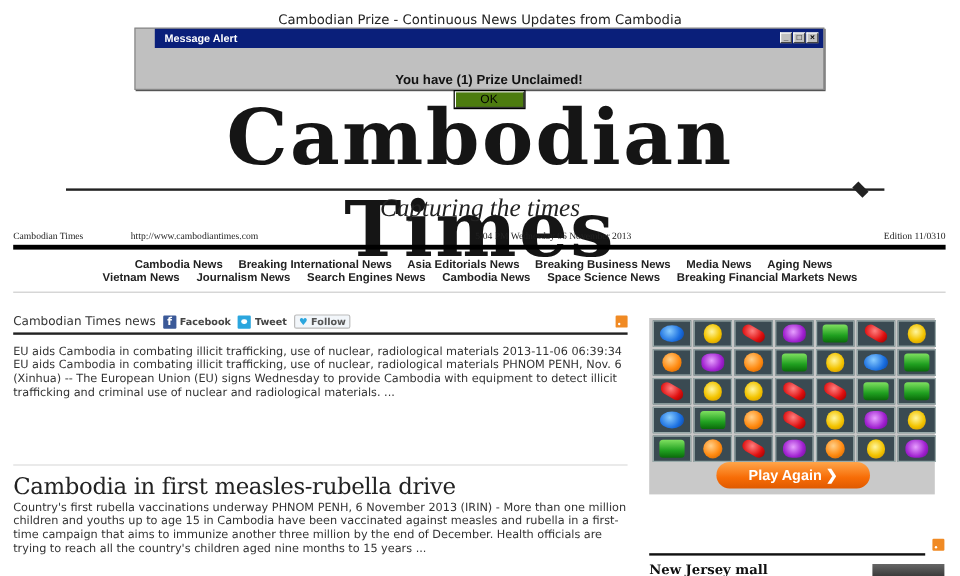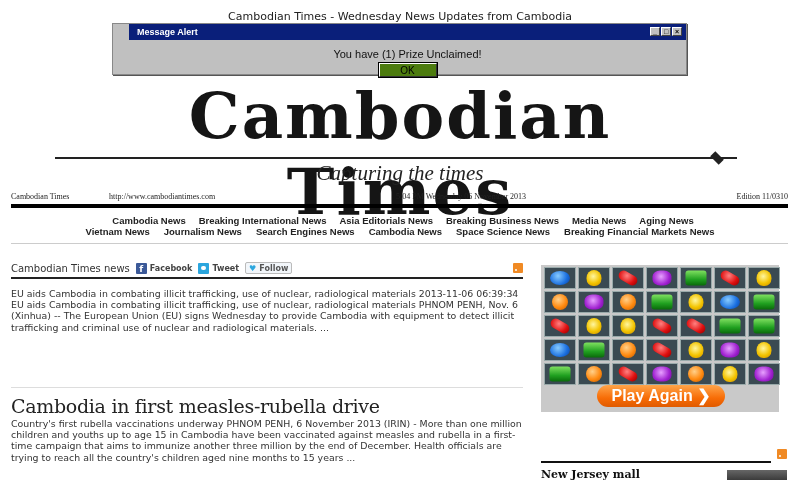--- a/index.html
+++ b/index.html
@@ -5,21 +5,21 @@
   * { box-sizing: border-box; margin: 0; padding: 0; }
   html, body { width: 800px; height: 480px; overflow: hidden; background: #fff; }
   body { position: relative; font-family: "DejaVu Sans", sans-serif; color: #222; }
 
   .topline { position: absolute; top: 10px; left: 0; width: 800px; text-align: center; font-size: 11px; color: #222; }
 
   .alert { position: absolute; top: 23px; left: 112px; width: 575px; height: 52px; background: #c0c0c0; border: 1px solid #888; box-shadow: 1px 1px 0 #555; padding-left: 16px; }
   .alert-title { height: 16px; background: #0a1f7a; color: #fff; font-family: "Liberation Sans", sans-serif; font-weight: bold; font-size: 9px; padding: 3px 8px; position: relative; }
   .alert-ctrls { position: absolute; right: 4px; top: 3px; display: flex; gap: 1px; }
   .alert-ctrl { width: 10px; height: 9px; background: #c0c0c0; border: 1px solid #fff; border-right-color: #444; border-bottom-color: #444; font-size: 7px; color: #000; line-height: 7px; text-align: center; }
-  .alert-msg { text-align: center; font-family: "Liberation Sans", sans-serif; font-weight: normal; font-size: 11px; color: #111; margin-top: 8px; }
+  .alert-msg { text-align: center; font-family: "Liberation Sans", sans-serif; font-weight: bold; font-size: 11px; color: #111; margin-top: 21px; }
   .alert-ok { display: block; margin: 3px auto 0; width: 58px; height: 14px; background: #4d7c0f; border: 1px solid #fff; border-right-color: #333; border-bottom-color: #333; outline: 1px solid #000; font-size: 10px; font-family: "Liberation Sans", sans-serif; text-align: center; line-height: 11px; }
 
   .masthead { position: absolute; top: 78px; left: 55px; width: 690px; height: 110px; }
   .mast-title { position: absolute; top: 0; left: 15px; width: 660px; text-align: center; font-family: "DejaVu Serif", serif; font-weight: bold; font-size: 64px; letter-spacing: 2px; color: #151515; line-height: 76px; }
   .mast-rule { position: absolute; top: 79px; left: 0; width: 682px; height: 2px; background: #222; }
   .mast-diamond { position: absolute; top: 74px; left: 656px; width: 12px; height: 12px; background: #222; transform: rotate(45deg) scaleY(0.6); }
   .mast-tag { position: absolute; top: 83px; left: 0; width: 690px; text-align: center; font-family: "Liberation Serif", serif; font-style: italic; font-size: 21px; color: #222; }
 
   .infobar { position: absolute; top: 192px; left: 11px; width: 777px; height: 12px; font-family: "Liberation Serif", serif; font-size: 8px; color: #222; }
   .infobar span { position: absolute; top: 0; }
@@ -55,32 +55,32 @@
   .game { position: absolute; top: 265px; left: 541px; width: 238px; height: 147px; background: #c9c9c9; }
   .grid { position: absolute; top: 2px; left: 3px; display: grid; grid-template-columns: repeat(7, 32px); grid-template-rows: repeat(5, 22px); gap: 2px; }
   .cell { background: #3a4a52; border: 1px solid #9aa; position: relative; }
   .candy { position: absolute; left: 50%; top: 50%; transform: translate(-50%,-50%); }
   .c-blue { width: 20px; height: 14px; border-radius: 50%; background: radial-gradient(circle at 40% 35%, #8cf, #1a6fe0 60%, #0a3f9a); }
   .c-yellow { width: 15px; height: 16px; border-radius: 50% 50% 45% 45%; background: radial-gradient(circle at 45% 40%, #fff6a0, #f3c400 55%, #c98c00); }
   .c-red { width: 20px; height: 10px; border-radius: 6px; background: radial-gradient(circle at 40% 35%, #ff8080, #e01010 60%, #900); transform: translate(-50%,-50%) rotate(30deg); }
   .c-purple { width: 19px; height: 15px; border-radius: 40%; background: radial-gradient(circle at 45% 40%, #e7a0ff, #a020d0 60%, #6a0a90); }
   .c-green { width: 21px; height: 15px; border-radius: 3px; background: linear-gradient(#7fe060, #20a020 60%, #0a6a0a); }
   .c-orange { width: 16px; height: 16px; border-radius: 50%; background: radial-gradient(circle at 40% 35%, #ffd08a, #ff8a10 55%, #c05a00); }
-  .play-btn { position: absolute; top: 120px; left: 56px; width: 128px; height: 22px; border-radius: 11px; background: linear-gradient(#ffa54a, #f76c06 60%, #e05a00); color: #fff; font-family: "Liberation Sans", sans-serif; font-weight: bold; font-size: 16px; text-align: center; line-height: 22px; border: none; }
+  .play-btn { position: absolute; top: 120px; left: 56px; width: 128px; height: 22px; border-radius: 11px; background: linear-gradient(#ffa54a, #f76c06 60%, #e05a00); color: #fff; font-family: "Liberation Sans", sans-serif; font-weight: bold; font-size: 12px; text-align: center; line-height: 22px; border: none; }
 
   .side-head { position: absolute; top: 444px; left: 541px; width: 246px; font-family: "DejaVu Sans", sans-serif; font-size: 14px; color: #111; }
   .side-rule { position: absolute; top: 461px; left: 541px; width: 230px; height: 2px; background: #111; }
   .side-head .rss { position: absolute; right: 0; top: 5px; }
   .side-item { position: absolute; top: 468px; left: 541px; font-family: "DejaVu Serif", serif; font-weight: bold; font-size: 11px; color: #111; }
   .side-thumb { position: absolute; top: 470px; left: 727px; width: 60px; height: 12px; background: linear-gradient(#666, #333); }
 </style>
 </head>
 <body>
 
-<div class="topline">Cambodian Times - Wednesday News Updates from Cambodia</div>
+<div class="topline">Cambodian Prize - Continuous News Updates from Cambodia</div>
 
 <div class="alert">
   <div class="alert-title">
     <span>Message Alert</span>
     <div class="alert-ctrls">
       <div class="alert-ctrl">_</div>
       <div class="alert-ctrl">□</div>
       <div class="alert-ctrl">×</div>
     </div>
   </div>

